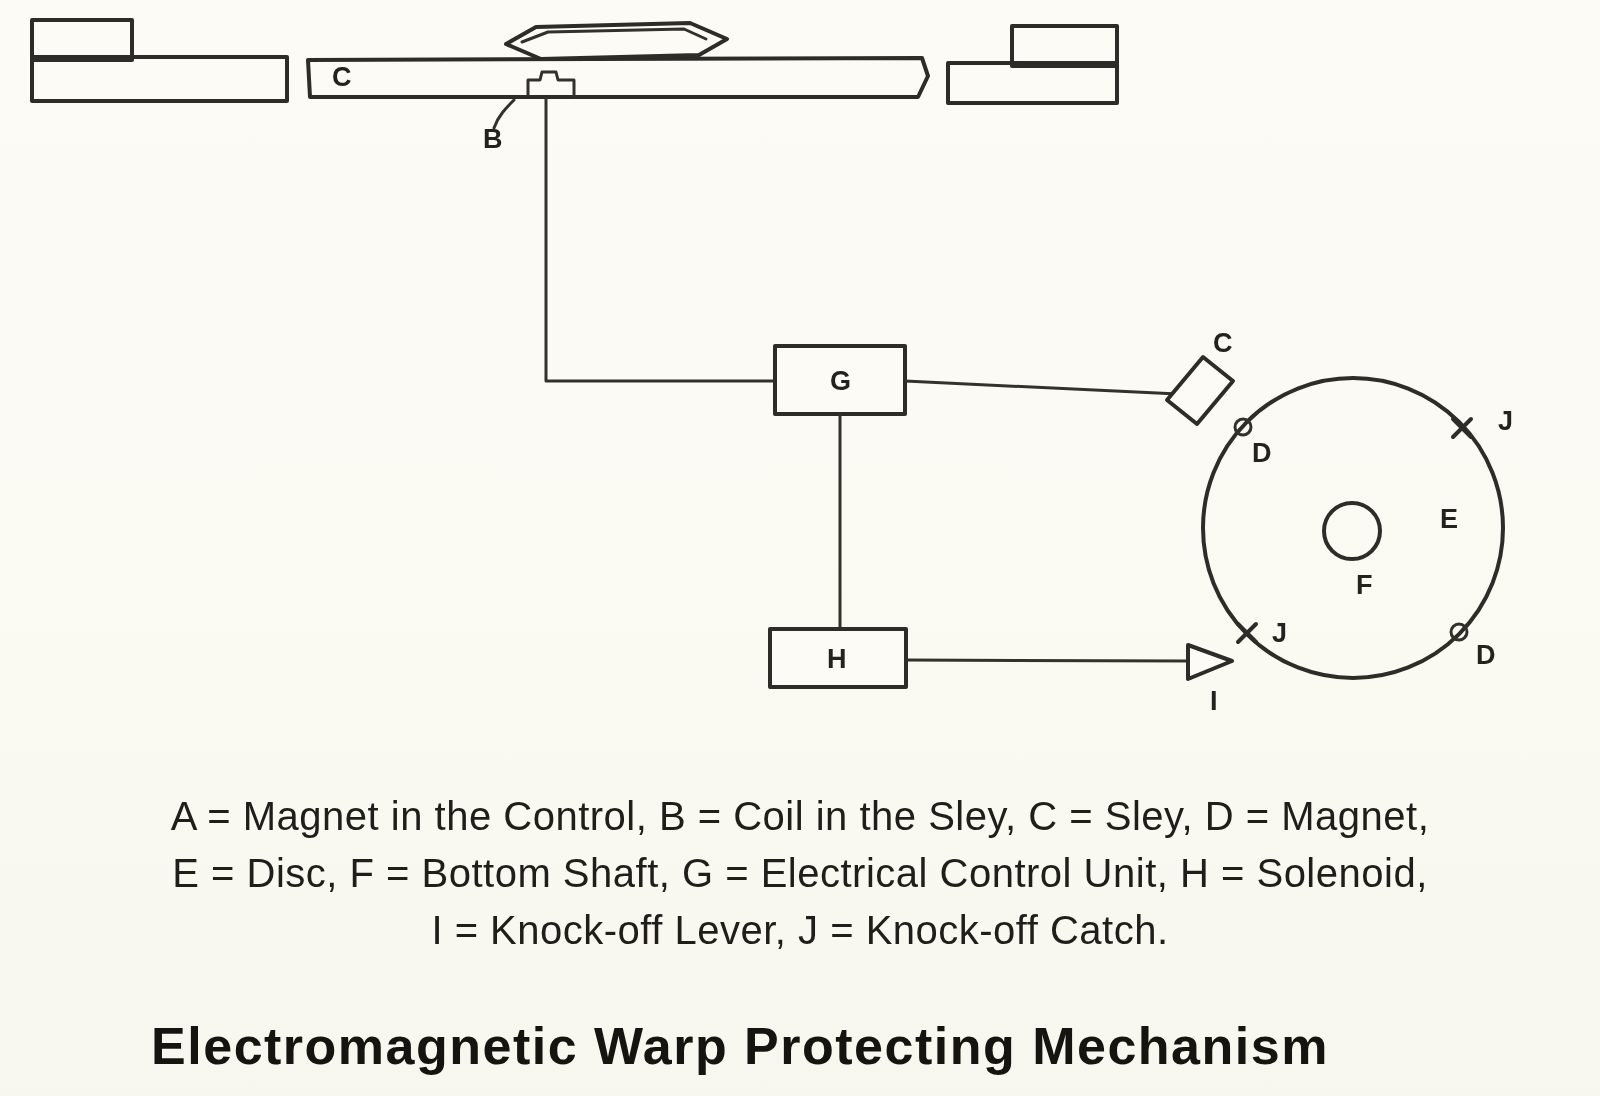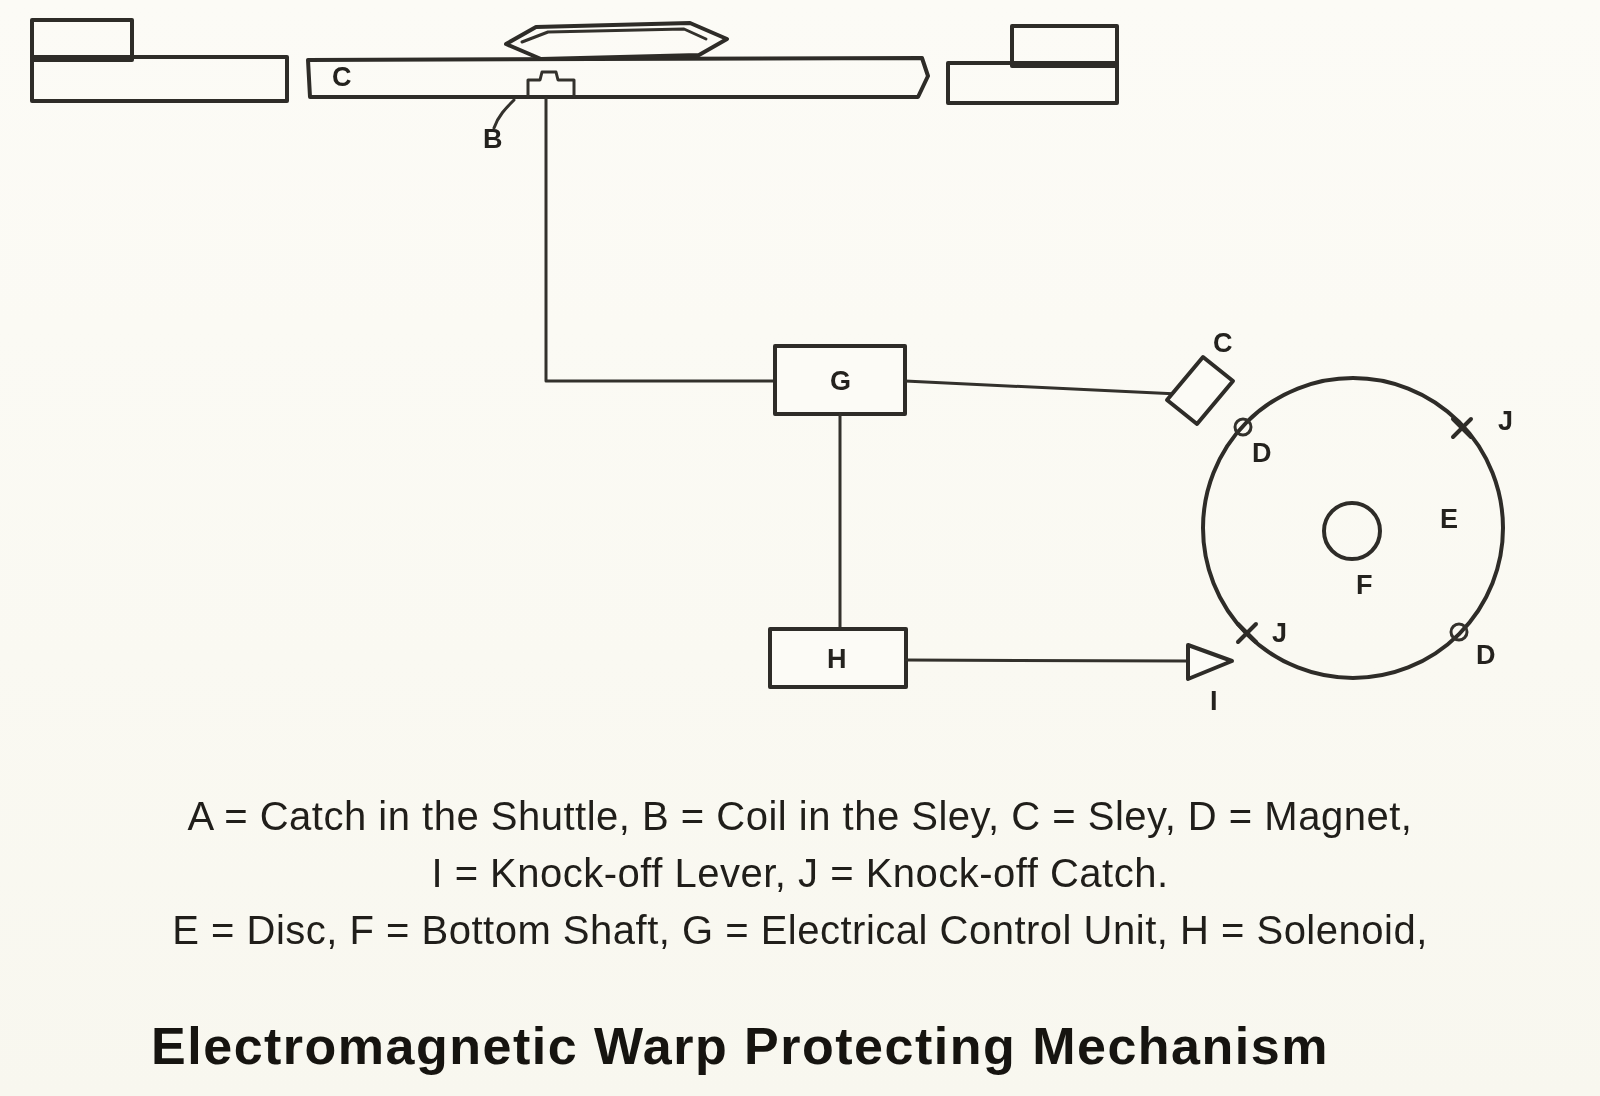--- a/index.html
+++ b/index.html
@@ -160,20 +160,20 @@
 
     <line class="stroke-thin" x1="906" y1="660" x2="1188" y2="661"></line>
 
     <g>
       <polygon class="fillbox" points="1188,645 1232,661 1188,679"></polygon>
       <text class="lbl" x="1210" y="710">I</text>
     </g>
   </svg>
 
   <div class="legend">
-    <div class="line">A = Catch in the Shuttle, B = Coil in the Sley, C = Sley,  D =  Magnet,</div>
+    <div class="line">A = Magnet in the Control, B = Coil in the Sley, C = Sley,  D =  Magnet,</div>
+    <div class="line">E = Disc, F = Bottom Shaft, G = Electrical Control Unit,  H = Solenoid,</div>
     <div class="line">I = Knock-off Lever, J = Knock-off Catch.</div>
-    <div class="line">E = Disc, F = Bottom Shaft, G = Electrical Control Unit,  H = Solenoid,</div>
   </div>
 
   <div class="title">Electromagnetic Warp Protecting Mechanism</div>
 
 </div>
 
 </body></html>

